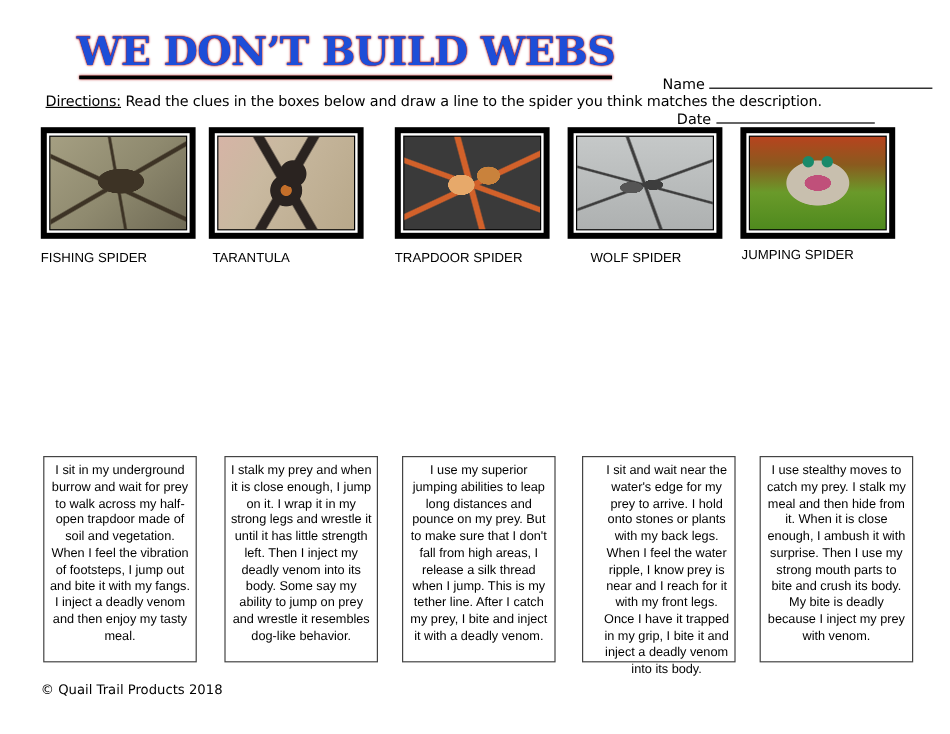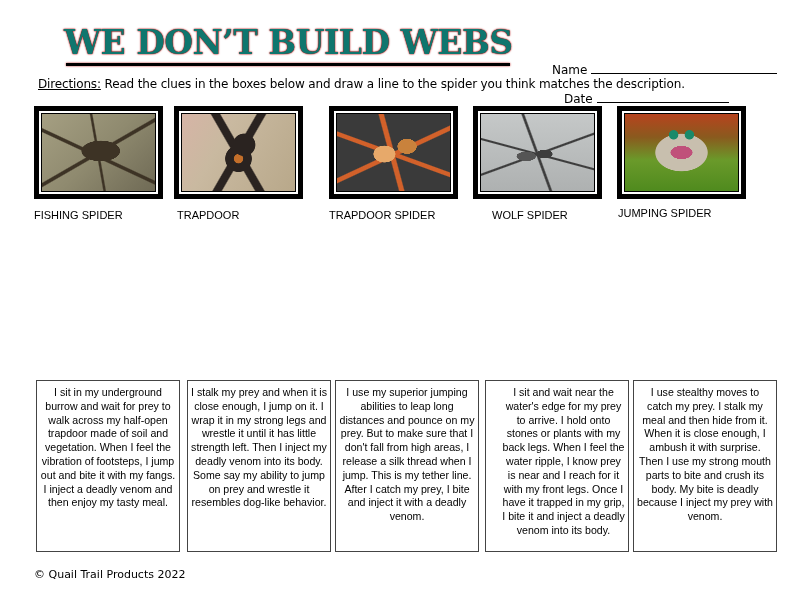--- a/index.html
+++ b/index.html
@@ -1,21 +1,21 @@
 <!DOCTYPE html>
 <html><head>
 <meta charset="utf-8">
 <style>
   html, body { margin: 0; padding: 0; background: #ffffff; }
   body { width: 792px; height: 612px; position: relative; overflow: hidden; font-family: "DejaVu Sans", sans-serif; color: #000; }
 
   .title {
     position: absolute; left: 64px; top: 24px;
     font-family: "DejaVu Serif", serif; font-weight: bold;
-    font-size: 33px; letter-spacing: -0.5px; color: #0f766e;
+    font-size: 33px; letter-spacing: -0.5px; color: #1d4ed8;
     text-shadow: 0 0 2px #b00000, 0 0 1px #b00000;
     white-space: nowrap; line-height: 38px;
   }
   .title-underline {
     position: absolute; left: 66px; top: 63px; width: 444px; height: 3px;
     background: #000; box-shadow: 0 0 2px #b00000;
   }
 
   .field { position: absolute; font-size: 12px; white-space: nowrap; margin-top: 41px; }
   .field .line { display: inline-block; border-bottom: 1px solid #000; vertical-align: baseline; height: 10px; margin-left: 4px; }
@@ -26,21 +26,21 @@
   .photo {
     position: absolute; top: 106px; width: 119px; height: 83px;
     background: #000; padding: 5px;
   }
   .photo .inner { width: 100%; height: 100%; border: 2px solid #fff; box-sizing: border-box; position: relative; overflow: hidden; }
   .photo .inner .img { position: absolute; inset: 1px; }
 
   .caption { position: absolute; top: 209px; width: 130px; font-family: "Liberation Sans", sans-serif; font-size: 11px; }
 
   .clue {
-    position: absolute; top: 380px; width: 144px; height: 172px;
+    position: absolute; top: 380px; width: 128px; height: 172px;
     border: 1px solid #444; box-sizing: border-box;
     font-family: "Liberation Sans", sans-serif; font-size: 10.6px; line-height: 13.8px;
     text-align: center; padding: 5px 3px 0 3px;
   }
 
   .copyright { position: absolute; left: 34px; top: 568px; font-size: 11px; white-space: nowrap; }
 </style>
 </head>
 <body>
 
@@ -78,24 +78,24 @@
       <div class="img" style="background: radial-gradient(ellipse 14% 10% at 40% 55%, #555 60%, transparent 62%), radial-gradient(ellipse 12% 9% at 56% 52%, #3d3d3d 60%, transparent 62%), linear-gradient(15deg, transparent 47%, #3d3d3d 48%, #3d3d3d 49%, transparent 50%), linear-gradient(-20deg, transparent 47%, #3d3d3d 48%, #3d3d3d 49%, transparent 50%), linear-gradient(70deg, transparent 48%, #3d3d3d 49%, #3d3d3d 50%, transparent 51%), linear-gradient(180deg, #c5c8c8, #aeb1b1);"></div>
     </div>
 </div>
 <div class="photo" style="left:617px;">
   <div class="inner">
       <div class="img" style="background: radial-gradient(circle at 43% 27%, #1a8a6a 5%, transparent 6%), radial-gradient(circle at 57% 27%, #1a8a6a 5%, transparent 6%), radial-gradient(ellipse 16% 14% at 50% 50%, #c0507a 60%, transparent 62%), radial-gradient(ellipse 38% 40% at 50% 50%, #c8bfae 60%, transparent 62%), linear-gradient(180deg, #b7431e 0%, #8a5a1e 30%, #6a9a2a 60%, #4f8a1e 100%);"></div>
     </div>
 </div>
 
 <div class="caption" style="left:34px;">FISHING SPIDER</div>
-<div class="caption" style="left:177px;">TRAPDOOR</div>
+<div class="caption" style="left:177px;">TARANTULA</div>
 <div class="caption" style="left:329px;">TRAPDOOR SPIDER</div>
 <div class="caption" style="left:492px;">WOLF SPIDER</div>
 <div class="caption" style="left:618px; top:207px;">JUMPING SPIDER</div>
 
 <div class="clue" style="left:36px;">I sit in my underground burrow and wait for prey to walk across my half-open trapdoor made of soil and vegetation. When I feel the vibration of footsteps, I jump out and bite it with my fangs. I inject a deadly venom and then enjoy my tasty meal.</div>
 <div class="clue" style="left:187px;">I stalk my prey and when it is close enough, I jump on it. I wrap it in my strong legs and wrestle it until it has little strength left. Then I inject my deadly venom into its body. Some say my ability to jump on prey and wrestle it resembles dog-like behavior.</div>
 <div class="clue" style="left:335px;">I use my superior jumping abilities to leap long distances and pounce on my prey. But to make sure that I don't fall from high areas, I release a silk thread when I jump. This is my tether line. After I catch my prey, I bite and inject it with a deadly venom.</div>
 <div class="clue" style="left:485px;padding-left:16px;">I sit and wait near the water's edge for my prey to arrive. I hold onto stones or plants with my back legs. When I feel the water ripple, I know prey is near and I reach for it with my front legs. Once I have it trapped in my grip, I bite it and inject a deadly venom into its body.</div>
 <div class="clue" style="left:633px;">I use stealthy moves to catch my prey. I stalk my meal and then hide from it. When it is close enough, I ambush it with surprise. Then I use my strong mouth parts to bite and crush its body. My bite is deadly because I inject my prey with venom.</div>
 
-<div class="copyright">© Quail Trail Products 2022</div>
+<div class="copyright">© Quail Trail Products 2018</div>
 
 </body></html>

